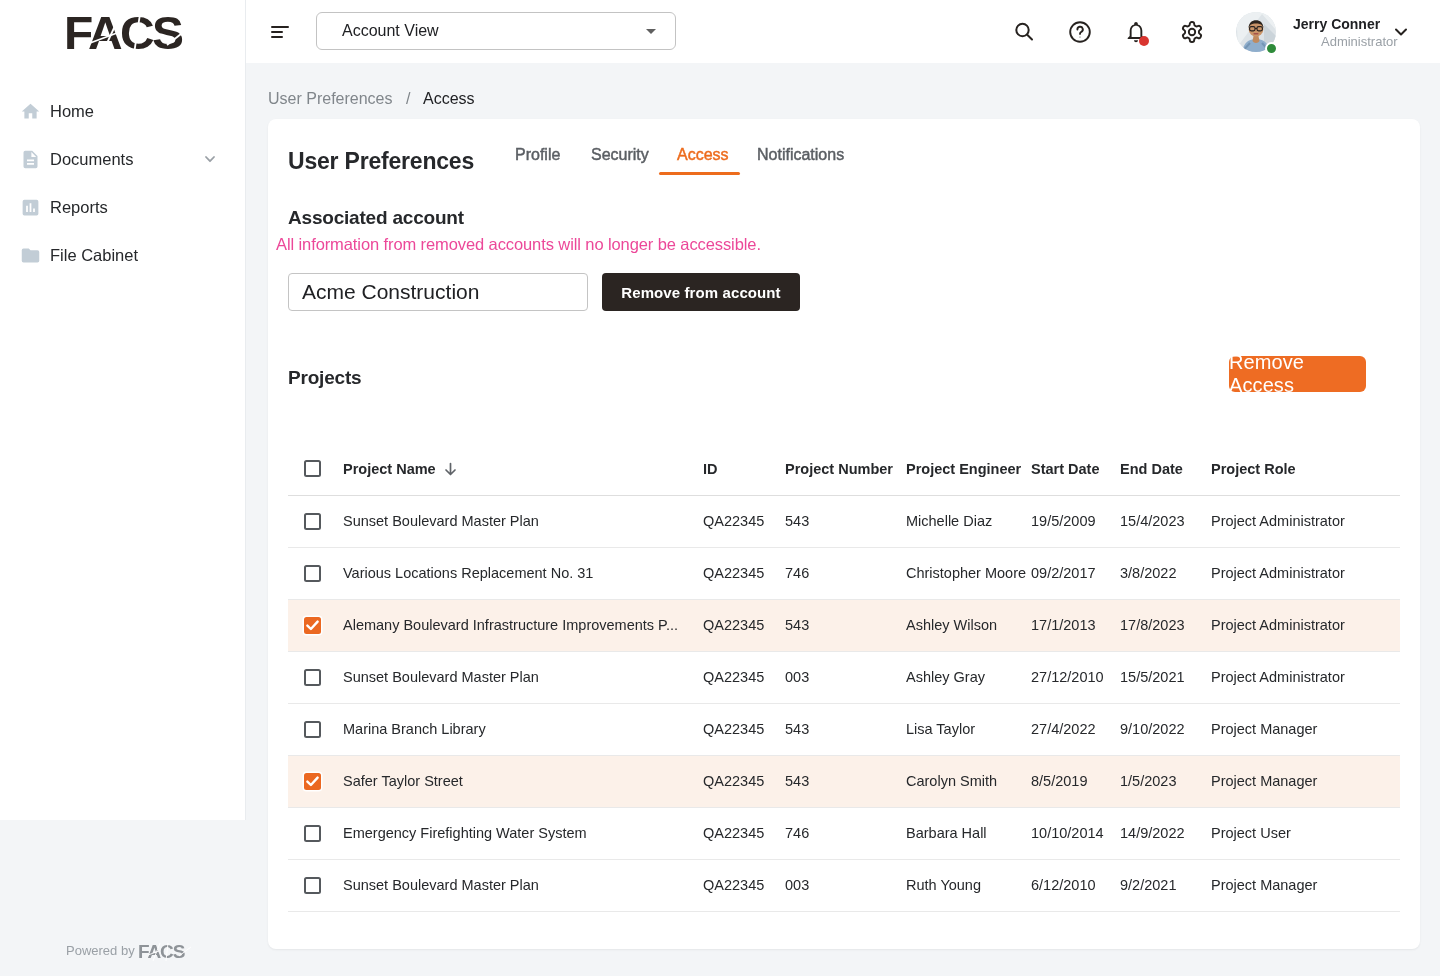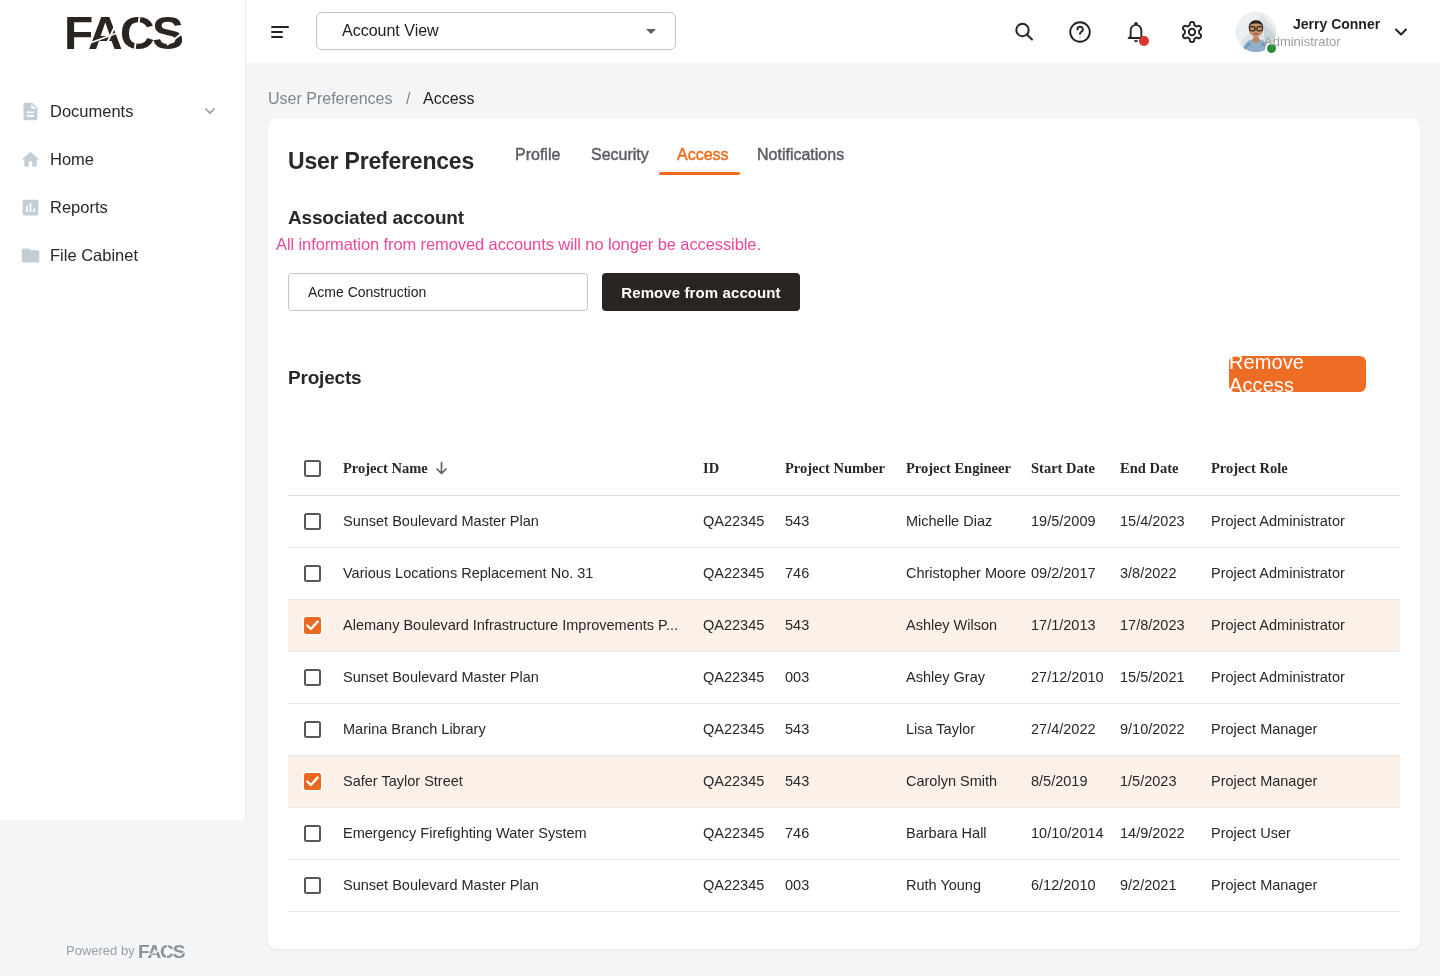--- a/index.html
+++ b/index.html
@@ -20,47 +20,47 @@
 .burger { position:absolute; left:25px; top:26px; width:18px; height:12px; }
 .burger div { background:#26221F; height:2px; border-radius:1px; }
 .burger .l1 { width:18px; } .burger .l2 { width:12px; margin-top:3px; } .burger .l3 { width:12px; margin-top:3px; }
 .select { position:absolute; left:70px; top:12px; width:360px; height:38px; border:1px solid #C3C3C3; border-radius:6px; background:#fff; display:flex; align-items:center; }
 .select span { margin-left:25px; font-size:16px; color:#202124; }
 .select .caret { position:absolute; right:19px; top:16px; width:0; height:0; border-left:5px solid transparent; border-right:5px solid transparent; border-top:5.5px solid #5f5f5f; }
 .topicon { position:absolute; top:20px; width:24px; height:24px; }
 .avatar { position:absolute; left:990px; top:12px; width:40px; height:40px; border-radius:50%; overflow:hidden; }
 .avdot { position:absolute; left:1019px; top:42px; width:13px; height:13px; border-radius:50%; background:#2E8B3A; border:2px solid #fff; }
 .uname { position:absolute; left:1047px; top:16px; font-size:14px; font-weight:bold; color:#202124; }
-.urole { position:absolute; left:1018px; top:34px; font-size:13px; color:#9AA0A6; }
+.urole { position:absolute; left:1075px; top:34px; font-size:13px; color:#9AA0A6; }
 .uchev { position:absolute; left:1148px; top:26px; }
 
 
 .content { position:absolute; left:246px; top:63px; width:1194px; height:913px; }
 .crumbs { position:absolute; left:22px; top:27px; font-size:16px; color:#80868B; }
 .crumbs .sep { margin:0 9px; color:#80868B; }
 .crumbs .cur { color:#202124; }
 .card { position:absolute; left:22px; top:56px; width:1152px; height:830px; background:#fff; border-radius:8px; box-shadow:0 1px 2px rgba(60,64,67,.08); }
 
 .title { position:absolute; left:20px; top:29px; font-size:23px; font-weight:bold; letter-spacing:-0.2px; color:#26282B; }
 .tab { position:absolute; top:27px; font-size:16px; color:#5A5E63; -webkit-text-stroke:0.45px currentColor; letter-spacing:0px; }
 .tab.active { color:#ED6C1D; }
 .tabline { position:absolute; left:391px; top:53px; width:81px; height:3px; background:#ED6C1D; border-radius:2px; }
 
 .h2 { position:absolute; left:20px; font-size:19px; font-weight:bold; letter-spacing:-0.2px; color:#26282B; }
 .sub { position:absolute; left:8px; font-size:16.5px; color:#ec4899; letter-spacing:-0.1px; }
 
 .input { position:absolute; left:20px; top:154px; width:300px; height:38px; border:1px solid #C4C4C4; border-radius:4px; display:flex; align-items:center; }
-.input span { margin-left:19px; font-size:14px; }
+.input span { margin-left:13px; font-size:21px; }
 .btn-dark { position:absolute; left:334px; top:154px; width:198px; height:38px; background:#2B2522; border-radius:4px; color:#fff; font-size:15px; font-weight:bold; display:flex; align-items:center; justify-content:center; letter-spacing:0.1px; }
 .btn-orange { position:absolute; left:961px; top:237px; width:137px; height:36px; background:#EE6C23; border-radius:6px; color:#fff; font-size:20px; display:flex; align-items:center; justify-content:center; letter-spacing:0.1px; }
 
 
 table { position:absolute; left:20px; top:324px; width:1112px; border-collapse:collapse; table-layout:fixed; }
 th, td { padding:0; text-align:left; font-weight:normal; vertical-align:middle; height:52px; }
-thead th { font-weight:bold; font-size:14.5px; color:#26282B; border-bottom:1px solid #DEDEDE;font-family:Liberation Serif, serif; }
+thead th { font-weight:bold; font-size:14.5px; color:#26282B; border-bottom:1px solid #DEDEDE; }
 tbody td { font-size:14.5px; color:#26282B; border-bottom:1px solid #E9E9E9; }
 tr.sel td { background:#FCF1E9; }
 .cb { width:17px; height:17px; border:2px solid #55595D; border-radius:2.5px; background:#fff; margin-left:16px; }
 .cb.on { border:none; background:#EB6821; position:relative; box-shadow:0 0 0 1.5px #fff; }
 .cb.on svg { position:absolute; left:2px; top:3.5px; }
 </style>
 </head>
 <body>
 
 <div class="content">
@@ -281,32 +281,32 @@
         <path d="M24 30 L51 20"></path>
         <path d="M36 41 L54 2"></path>
         <path d="M68 41 L74 1"></path>
         <path d="M101 32 L129 10"></path>
       </g>
     </svg>
   </div>
   <div class="nav">
     <div class="nav-item">
       <svg width="21" height="21" viewBox="0 0 24 24" fill="#C2CDD6">
+          <path d="M10 20v-6h4v6h5v-8h3L12 3 2 12h3v8z"></path>
+        </svg>
+      Home
+    </div>
+    <div class="nav-item">
+      <svg width="21" height="21" viewBox="0 0 24 24" fill="#C2CDD6">
           <path d="M14 2H6a2 2 0 0 0-2 2v16a2 2 0 0 0 2 2h12a2 2 0 0 0 2-2V8l-6-6zm2 16H8v-2h8v2zm0-4H8v-2h8v2zm-3-5V3.5L18.5 9H13z"></path>
         </svg>
       Documents
       <svg class="nav-chev" width="14" height="14" viewBox="0 0 14 14" fill="none" stroke="#9AA0A6" stroke-width="1.8" stroke-linecap="round" stroke-linejoin="round">
           <path d="M3 5 L7 9.2 L11 5"></path>
         </svg>
-    </div>
-    <div class="nav-item">
-      <svg width="21" height="21" viewBox="0 0 24 24" fill="#C2CDD6">
-          <path d="M10 20v-6h4v6h5v-8h3L12 3 2 12h3v8z"></path>
-        </svg>
-      Home
     </div>
     <div class="nav-item">
       <svg width="21" height="21" viewBox="0 0 24 24" fill="#C2CDD6">
           <path d="M19 3H5a2 2 0 0 0-2 2v14a2 2 0 0 0 2 2h14a2 2 0 0 0 2-2V5a2 2 0 0 0-2-2zM9 17H7v-7h2v7zm4 0h-2V7h2v10zm4 0h-2v-4h2v4z"></path>
         </svg>
       Reports
     </div>
     <div class="nav-item">
       <svg width="21" height="21" viewBox="0 0 24 24" fill="#C2CDD6">
           <path d="M10 4H4a2 2 0 0 0-2 2v12a2 2 0 0 0 2 2h16a2 2 0 0 0 2-2V8a2 2 0 0 0-2-2h-8l-2-2z"></path>

